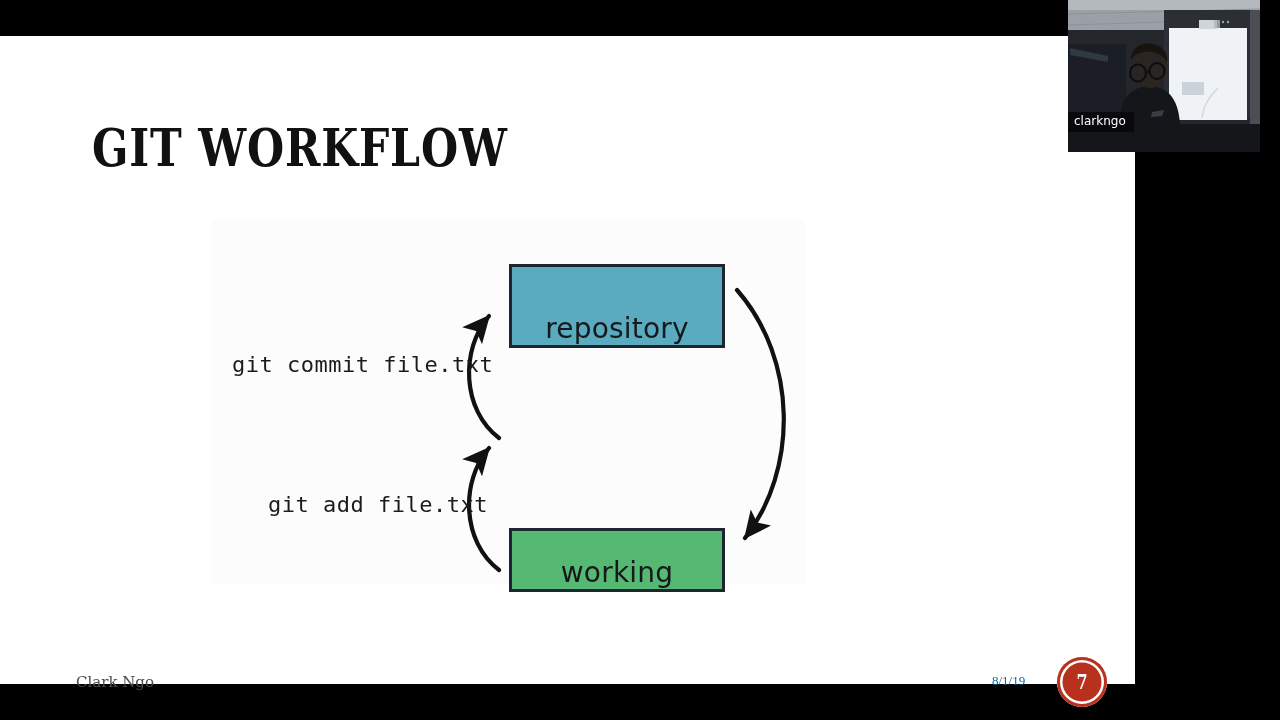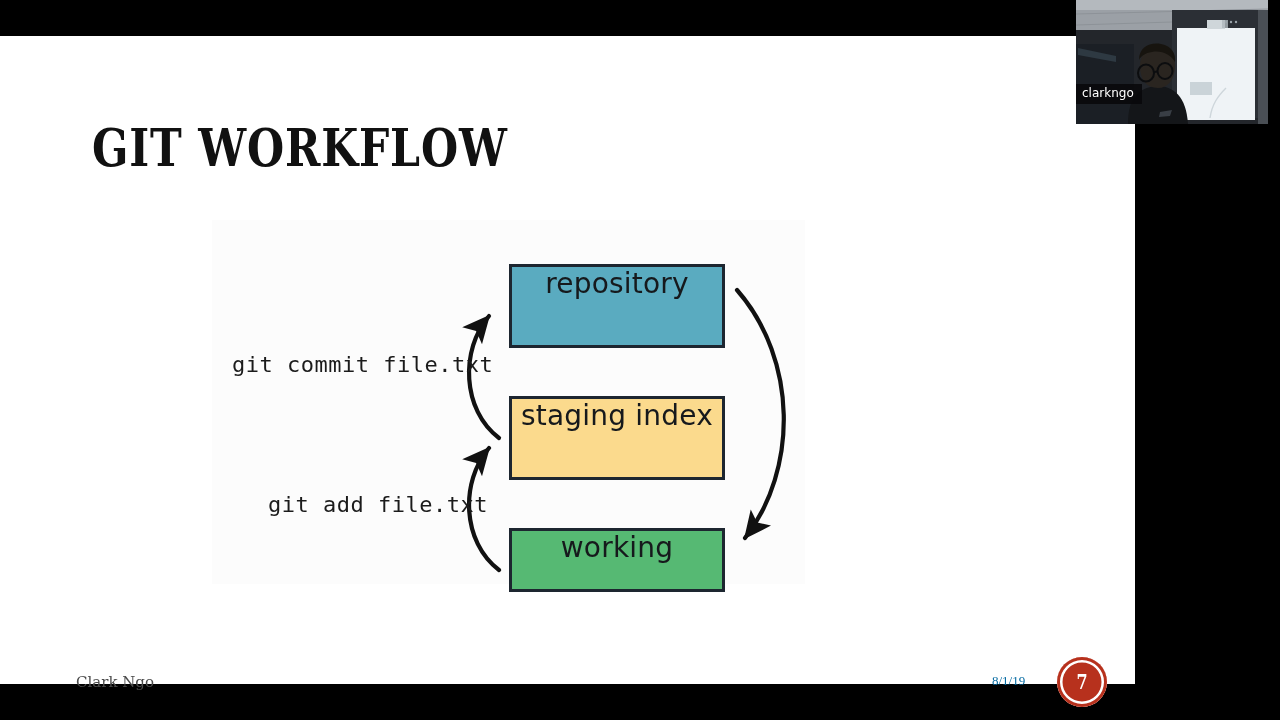--- a/index.html
+++ b/index.html
@@ -62,21 +62,21 @@
     background: #fcfcfc;
   }
 
   .node-box {
     position: absolute;
     left: 297px;
     width: 216px;
     box-sizing: border-box;
     border: 3px solid #1d2630;
     display: flex;
-    align-items: flex-start;
+    align-items: flex-end;
     justify-content: center;
     font-family: "DejaVu Sans", "Liberation Sans", sans-serif;
     font-size: 28px;
     color: #16191c;
     letter-spacing: 0.2px;
   }
   #node-repository { top: 44px;  height: 84px;  background: #5aabc0; }
   #node-staging    { top: 176px; height: 84px;  background: #fbda8d; }
   #node-working    { top: 308px; height: 64px;  background: #56b973; }
 
@@ -137,24 +137,24 @@
     font-size: 20px;
     color: #ffffff;
     transform: scaleX(0.8);
     letter-spacing: 0;
     line-height: 1;
   }
 
   
   #webcam {
     position: absolute;
-    right: 12px;
+    right: 20px;
     top: 0;
     width: 192px;
-    height: 124px;
+    height: 152px;
     overflow: hidden;
     background: #14161a;
   }
   #webcam-video {
     position: absolute;
     inset: 0;
   }
   #webcam-name {
     position: absolute;
     left: 0;
@@ -195,23 +195,20 @@
 
         <g>
           <path d="M525,70 C586,140 586,250 533,318" fill="none" stroke="#111111" stroke-width="4.2" stroke-linecap="round" marker-end="url(#ah)"></path>
         </g>
       </svg>
 
       <div class="node-box" id="node-repository">
         <span>repository</span>
       </div>
 
-      <div class="node-box" id="node-staging">
-        <span>staging index</span>
-      </div>
 
       <div class="node-box" id="node-working">
         <span>working</span>
       </div>
 
       <div class="cmd-label" id="cmd-commit">git commit file.txt</div>
 
       <div class="cmd-label" id="cmd-add">git add file.txt</div>
 
     </div>

